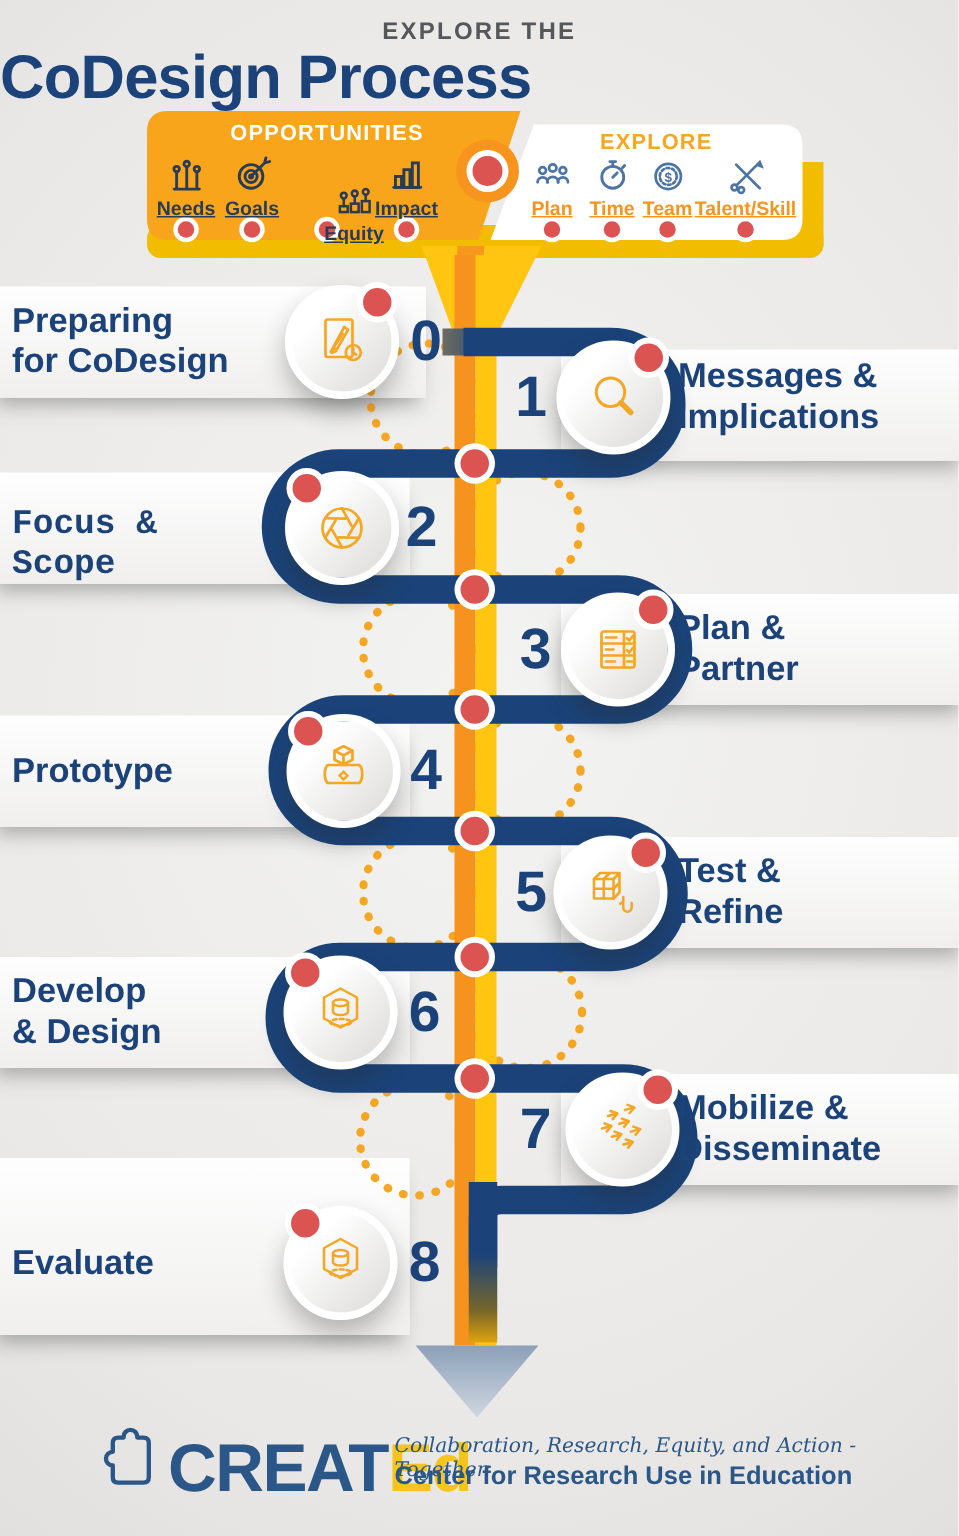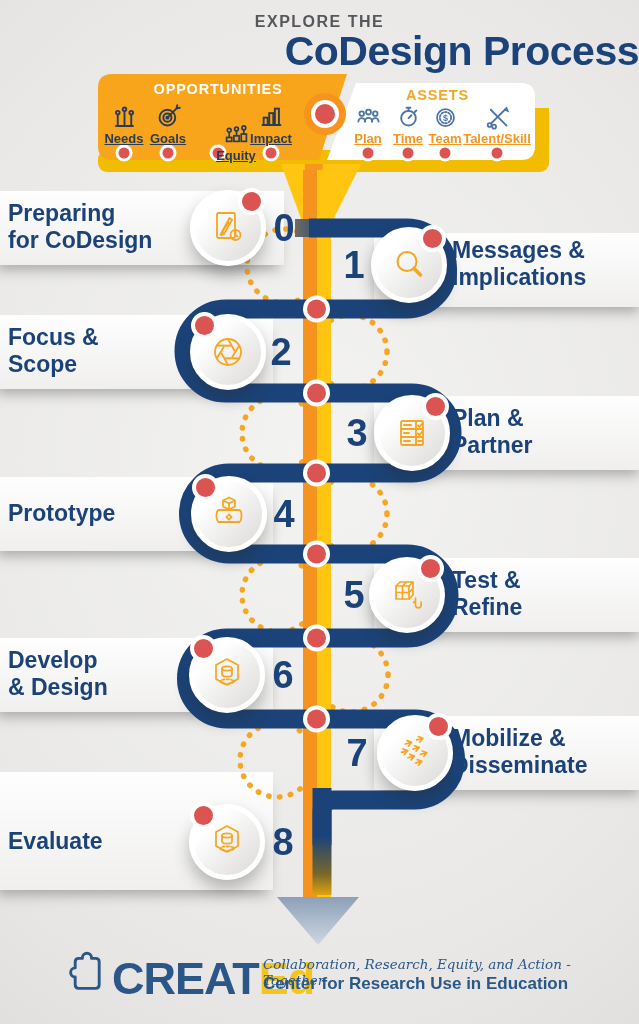--- a/index.html
+++ b/index.html
@@ -24,21 +24,21 @@
   .b4{left:-8px;top:477px;width:281px;height:74px;}
   .b5{left:374px;top:558px;width:270px;height:74px;}
   .b6{left:-8px;top:638px;width:281px;height:74px;}
   .b7{left:374px;top:716px;width:270px;height:74px;}
   .b8{left:-8px;top:772px;width:281px;height:118px;}
   
   #art{position:absolute;left:0;top:0;z-index:2;pointer-events:none;}
   
   .kicker{position:absolute;z-index:3;top:13px;left:0;width:100%;text-align:center;
           font-size:16px;font-weight:bold;letter-spacing:1.5px;color:#56575A;}
-  .main-title{position:absolute;z-index:3;top:28px;left:0;width:100%;text-align:right;
+  .main-title{position:absolute;z-index:3;top:28px;left:0;width:100%;text-align:left;
           font-size:41px;font-weight:bold;color:var(--navy);letter-spacing:-0.5px;}
   
   .opp-title{position:absolute;z-index:3;left:98px;top:81px;width:240px;text-align:center;
           font-size:14.5px;font-weight:bold;color:#fff;letter-spacing:.8px;}
   .asset-title{position:absolute;z-index:3;left:340px;top:87px;width:195px;text-align:center;
           font-size:14.5px;font-weight:bold;color:var(--icon-orange);letter-spacing:.8px;}
   .hitem{position:absolute;z-index:3;display:flex;flex-direction:column;align-items:center;gap:1px;}
   .hitem .hlabel{font-size:13px;font-weight:bold;white-space:nowrap;text-decoration:underline;}
   .opp .hlabel{color:var(--label-navy);}
   .ast .hlabel{color:var(--asset-orange);}
@@ -63,21 +63,21 @@
   .c3{left:374px;top:395px;} .c4{left:191px;top:476px;} .c5{left:369px;top:557px;}
   .c6{left:189px;top:637px;} .c7{left:377px;top:715px;} .c8{left:189px;top:804px;}
   .step-num{position:absolute;z-index:3;width:44px;height:46px;line-height:46px;text-align:center;
       font-size:38px;font-weight:bold;color:var(--navy);}
   .n0{left:262px;top:205px;} .n1{left:332px;top:242px;} .n2{left:259px;top:329px;}
   .n3{left:335px;top:410px;} .n4{left:262px;top:491px;} .n5{left:332px;top:572px;}
   .n6{left:261px;top:652px;} .n7{left:335px;top:730px;} .n8{left:261px;top:819px;}
   .step-label{position:absolute;z-index:3;font-size:23px;line-height:1.18;font-weight:bold;
       color:var(--navy);white-space:pre-line;text-align:left;}
   .l0{left:8px;width:180px;top:200px;} .l1{left:452px;width:196px;top:237px;}
-  .l2{left:8px;width:180px;top:324px;} .l3{left:452px;width:196px;top:405px;}
+  .l2{left:8px;width:180px;top:336px;font-family:Liberation Mono, monospace;} .l3{left:452px;width:196px;top:405px;}
   .l4{left:8px;width:180px;top:500px;} .l5{left:452px;width:196px;top:567px;}
   .l6{left:8px;width:180px;top:647px;} .l7{left:452px;width:196px;top:725px;}
   .l8{left:8px;width:180px;top:828px;}
   
   .puzzle{position:absolute;z-index:3;left:62px;top:950px;}
   .logo{position:absolute;z-index:3;left:112px;top:953px;font-size:45px;font-weight:bold;
         color:var(--foot-navy);letter-spacing:-1px;}
   .logo .ed{color:var(--foot-gold);}
   .tagline{position:absolute;z-index:3;left:263px;top:956px;width:330px;
         font-family:"DejaVu Serif",serif;font-style:italic;font-size:13.5px;color:var(--foot-navy);}
@@ -188,21 +188,21 @@
     </g>
   </g>
 
   <polygon points="277,897 359,897 318,945" fill="url(#gArrow)"></polygon>
 </svg>
 
 <div class="kicker">EXPLORE THE</div>
 <div class="main-title">CoDesign Process</div>
 
 <div class="opp-title">OPPORTUNITIES</div>
-<div class="asset-title">ASSETS</div>
+<div class="asset-title">EXPLORE</div>
 
 <div class="hitem opp hi-needs">
   <svg width="27" height="27" viewBox="0 0 24 24" fill="none" stroke="currentColor" stroke-width="1.7" stroke-linecap="round">
     <line x1="6" y1="20" x2="6" y2="10.5"></line>
       <circle cx="6" cy="8.6" r="1.6"></circle>
     <line x1="12" y1="20" x2="12" y2="7.5"></line>
       <circle cx="12" cy="5.6" r="1.6"></circle>
     <line x1="18" y1="20" x2="18" y2="10.5"></line>
       <circle cx="18" cy="8.6" r="1.6"></circle>
     <path d="M4.5 20.5 h15"></path>

